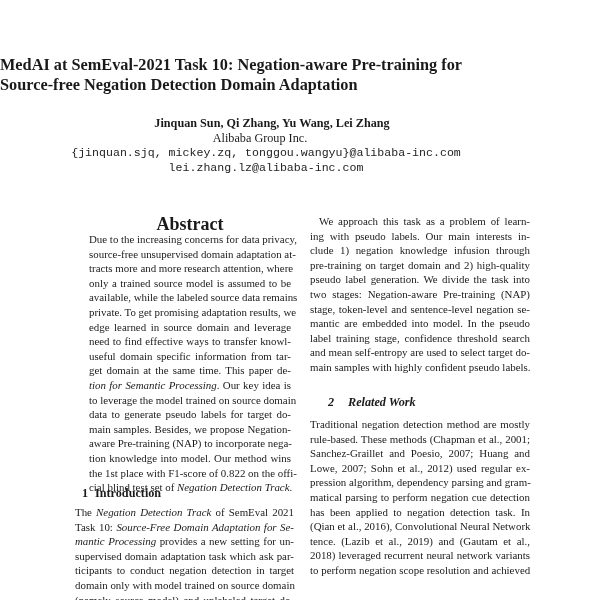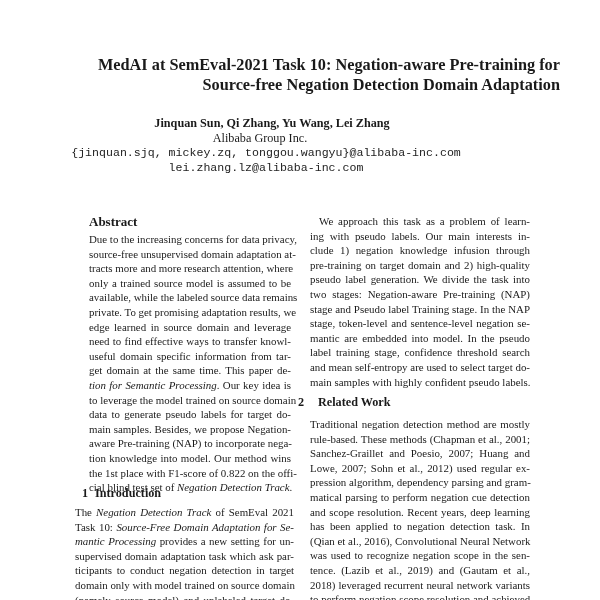--- a/index.html
+++ b/index.html
@@ -1,24 +1,24 @@
 <!DOCTYPE html>
 <html><head>
 <meta charset="utf-8">
 <style>
   html, body { margin:0; padding:0; background:#ffffff; }
   body { width:600px; height:600px; overflow:hidden; position:relative; font-family:"Liberation Serif", serif; color:#1a1a1a; }
-  .title { position:absolute; left:0; width:560px; text-align:right; font-weight:bold; font-size:16.3px; line-height:20px; top:55px; }
+  .title { position:absolute; left:0; width:560px; text-align:left; font-weight:bold; font-size:16.3px; line-height:20px; top:55px; }
   .authors { position:absolute; left:0; width:544px; text-align:center; font-weight:bold; font-size:12.2px; top:116px; line-height:15px; }
   .affil { position:absolute; left:0; width:520px; text-align:center; font-size:12.2px; top:131px; line-height:15px; }
   .email { position:absolute; left:0; width:532px; text-align:center; font-family:"Liberation Mono", monospace; font-size:11.6px; line-height:15px; color:#222; }
   .col { position:absolute; font-size:10.9px; }
   .line { height:14.6px; line-height:14.6px; white-space:nowrap; text-align:justify; text-align-last:justify; }
   .line.last { text-align-last:left; }
-  .abs-h { position:absolute; left:89px; width:202px; text-align:left; font-weight:bold; font-size:13px; top:214px; }
+  .abs-h { position:absolute; left:89px; width:202px; text-align:center; font-weight:bold; font-size:18px; top:214px; }
   .sec-h { position:absolute; font-weight:bold; font-size:12.2px; }
   .sec-h .num { display:inline-block; width:20px; }
   i { font-style:italic; }
 </style>
 </head>
 <body>
 
 <div class="title">
   <div>MedAI at SemEval-2021 Task 10: Negation-aware Pre-training for</div>
   <div>Source-free Negation Detection Domain Adaptation</div>
@@ -65,39 +65,36 @@
   <div class="line">(namely source model) and unlabeled target do-</div>
 </div>
 
 <div class="col" style="left:310px; top:214px; width:220px;">
   <div class="line" style="padding-left:9px">We approach this task as a problem of learn-</div>
   <div class="line">ing with pseudo labels. Our main interests in-</div>
   <div class="line">clude 1) negation knowledge infusion through</div>
   <div class="line">pre-training on target domain and 2) high-quality</div>
   <div class="line">pseudo label generation. We divide the task into</div>
   <div class="line">two stages: Negation-aware Pre-training (NAP)</div>
-  <div class="line">stage and Pseudo label Training stage. In the NAP</div>
   <div class="line">stage, token-level and sentence-level negation se-</div>
   <div class="line">mantic are embedded into model. In the pseudo</div>
   <div class="line">label training stage, confidence threshold search</div>
   <div class="line">and mean self-entropy are used to select target do-</div>
   <div class="line last">main samples with highly confident pseudo labels.</div>
 </div>
 
-<div class="sec-h" style="left:298px; top:395px;">
+<div class="sec-h" style="left:328px; top:395px;font-style:italic;">
   <span class="num">2</span><span>Related Work</span>
 </div>
 
 <div class="col" style="left:310px; top:417px; width:220px;">
   <div class="line">Traditional negation detection method are mostly</div>
   <div class="line">rule-based. These methods (Chapman et al., 2001;</div>
   <div class="line">Sanchez-Graillet and Poesio, 2007; Huang and</div>
   <div class="line">Lowe, 2007; Sohn et al., 2012) used regular ex-</div>
   <div class="line">pression algorithm, dependency parsing and gram-</div>
   <div class="line">matical parsing to perform negation cue detection</div>
-  <div class="line">and scope resolution. Recent years, deep learning</div>
   <div class="line">has been applied to negation detection task. In</div>
   <div class="line">(Qian et al., 2016), Convolutional Neural Network</div>
-  <div class="line">was used to recognize negation scope in the sen-</div>
   <div class="line">tence. (Lazib et al., 2019) and (Gautam et al.,</div>
   <div class="line">2018) leveraged recurrent neural network variants</div>
   <div class="line">to perform negation scope resolution and achieved</div>
 </div>
 
 </body></html>

